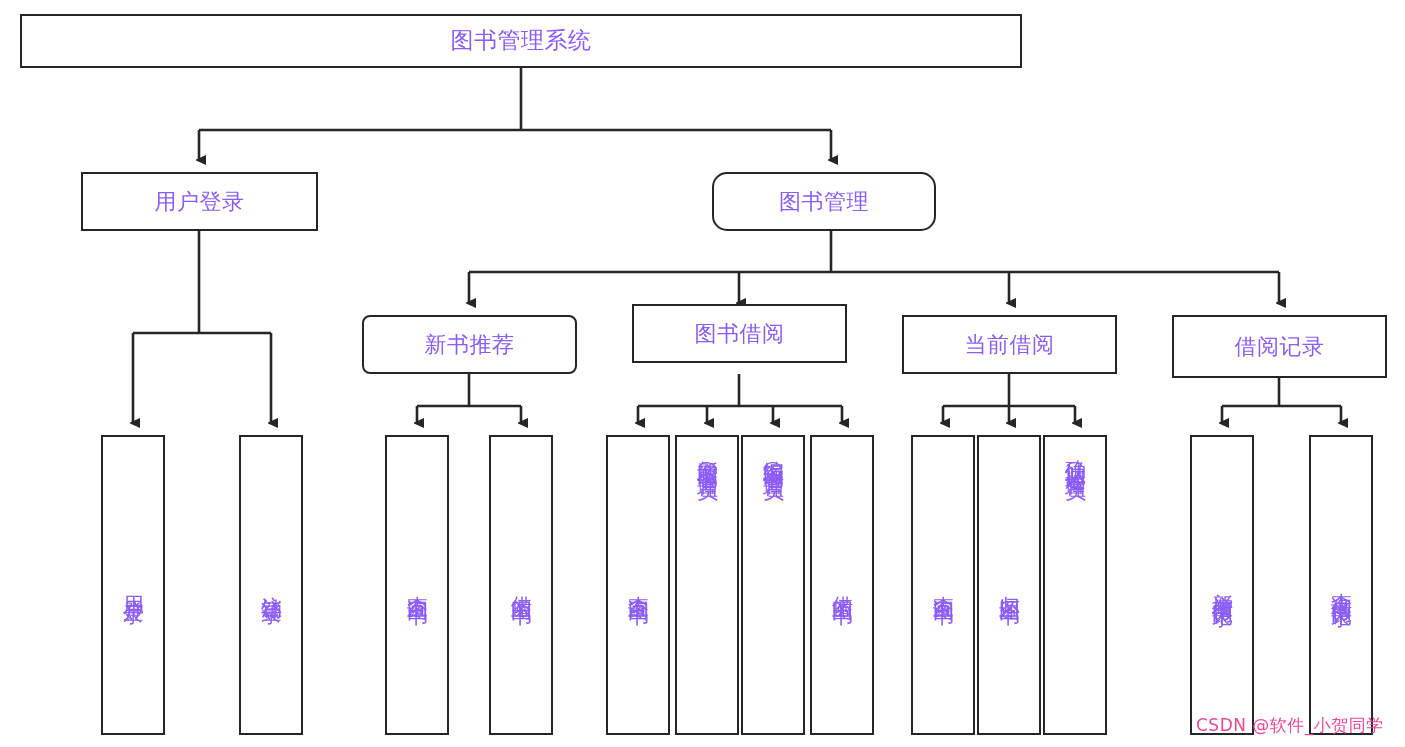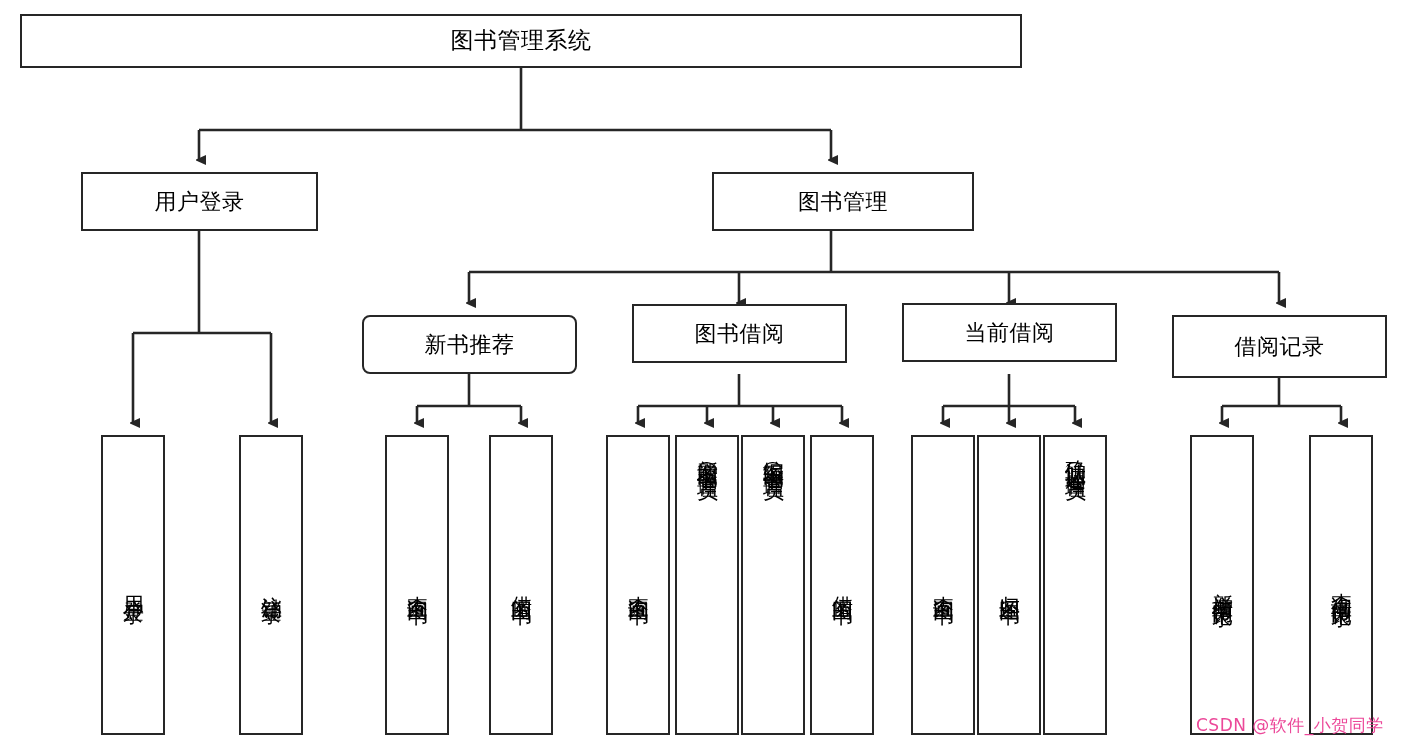--- a/index.html
+++ b/index.html
@@ -28,21 +28,21 @@
   }
   .node {
     position: absolute;
     box-sizing: border-box;
     border: 2px solid #262626;
     background: #ffffff;
     display: flex;
     align-items: center;
     justify-content: center;
     text-align: center;
-    color: #000000;
+    color: #8b5cf6;
     line-height: 1.18;
   }
   .node .label {
     display: block;
     white-space: pre-line;
   }
   
   .node.h .label {
     font-size: 22px;
     letter-spacing: 0.5px;
@@ -133,31 +133,31 @@
     </g>
   </svg>
 
   <div class="node h root" style="left:20px; top:14px; width:1002px; height:54px;">
     <span class="label">图书管理系统</span>
   </div>
 
   <div class="node h" style="left:81px; top:172px; width:237px; height:59px;">
     <span class="label">用户登录</span>
   </div>
-  <div class="node h" style="left:712px; top:172px; width:262px; height:59px;">
+  <div class="node h" style="left:712px; top:172px; width:224px; height:59px;border-radius:15px;">
     <span class="label">图书管理</span>
   </div>
 
   <div class="node h" style="left:362px; top:315px; width:215px; height:59px;border-radius:8px;">
     <span class="label">新书推荐</span>
   </div>
   <div class="node h" style="left:632px; top:304px; width:215px; height:59px;">
     <span class="label">图书借阅</span>
   </div>
-  <div class="node h" style="left:902px; top:303px; width:215px; height:59px;">
+  <div class="node h" style="left:902px; top:315px; width:215px; height:59px;">
     <span class="label">当前借阅</span>
   </div>
   <div class="node h" style="left:1172px; top:315px; width:215px; height:63px;">
     <span class="label">借阅记录</span>
   </div>
 
   <div class="node v mid" style="left:101px; top:435px; width:64px; height:300px;">
     <span class="label">用户登录</span>
   </div>
   <div class="node v mid" style="left:239px; top:435px; width:64px; height:300px;">

